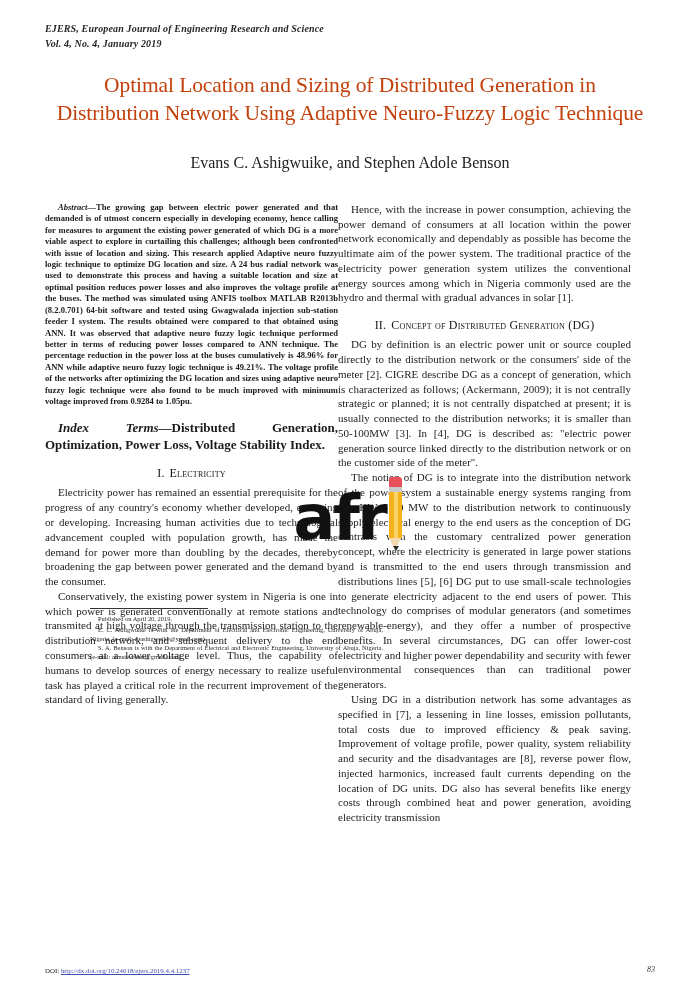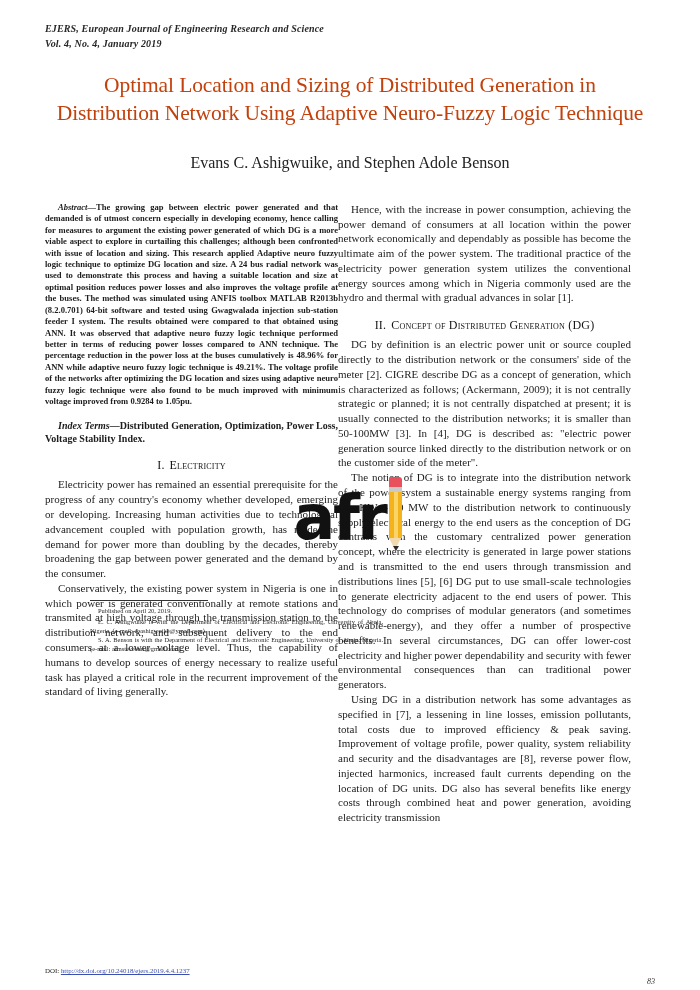--- a/index.html
+++ b/index.html
@@ -81,21 +81,21 @@
     line-height: 1.34;
     text-indent: 13px;
     text-align: justify;
   }
   .abstract-p .lead {
     font-style: italic;
     font-weight: bold;
   }
   .index-p {
     font-weight: bold;
-    font-size: 10px;
+    font-size: 13px;
     line-height: 1.34;
     text-indent: 13px;
     text-align: justify;
     margin-top: 11px;
   }
   .index-p .lead {
     font-style: italic;
     font-weight: bold;
   }
 
@@ -141,21 +141,21 @@
     color: #222;
     white-space: nowrap;
   }
   .doi .link {
     color: #3b4fb0;
     text-decoration: underline;
   }
   .pageno {
     position: absolute;
     right: 45px;
-    bottom: 4px;
+    bottom: 16px;
     font-size: 8px;
     font-style: italic;
     color: #333;
     padding-left: 31px;
   }
 
   
   .watermark {
     position: absolute;
     left: 0;

